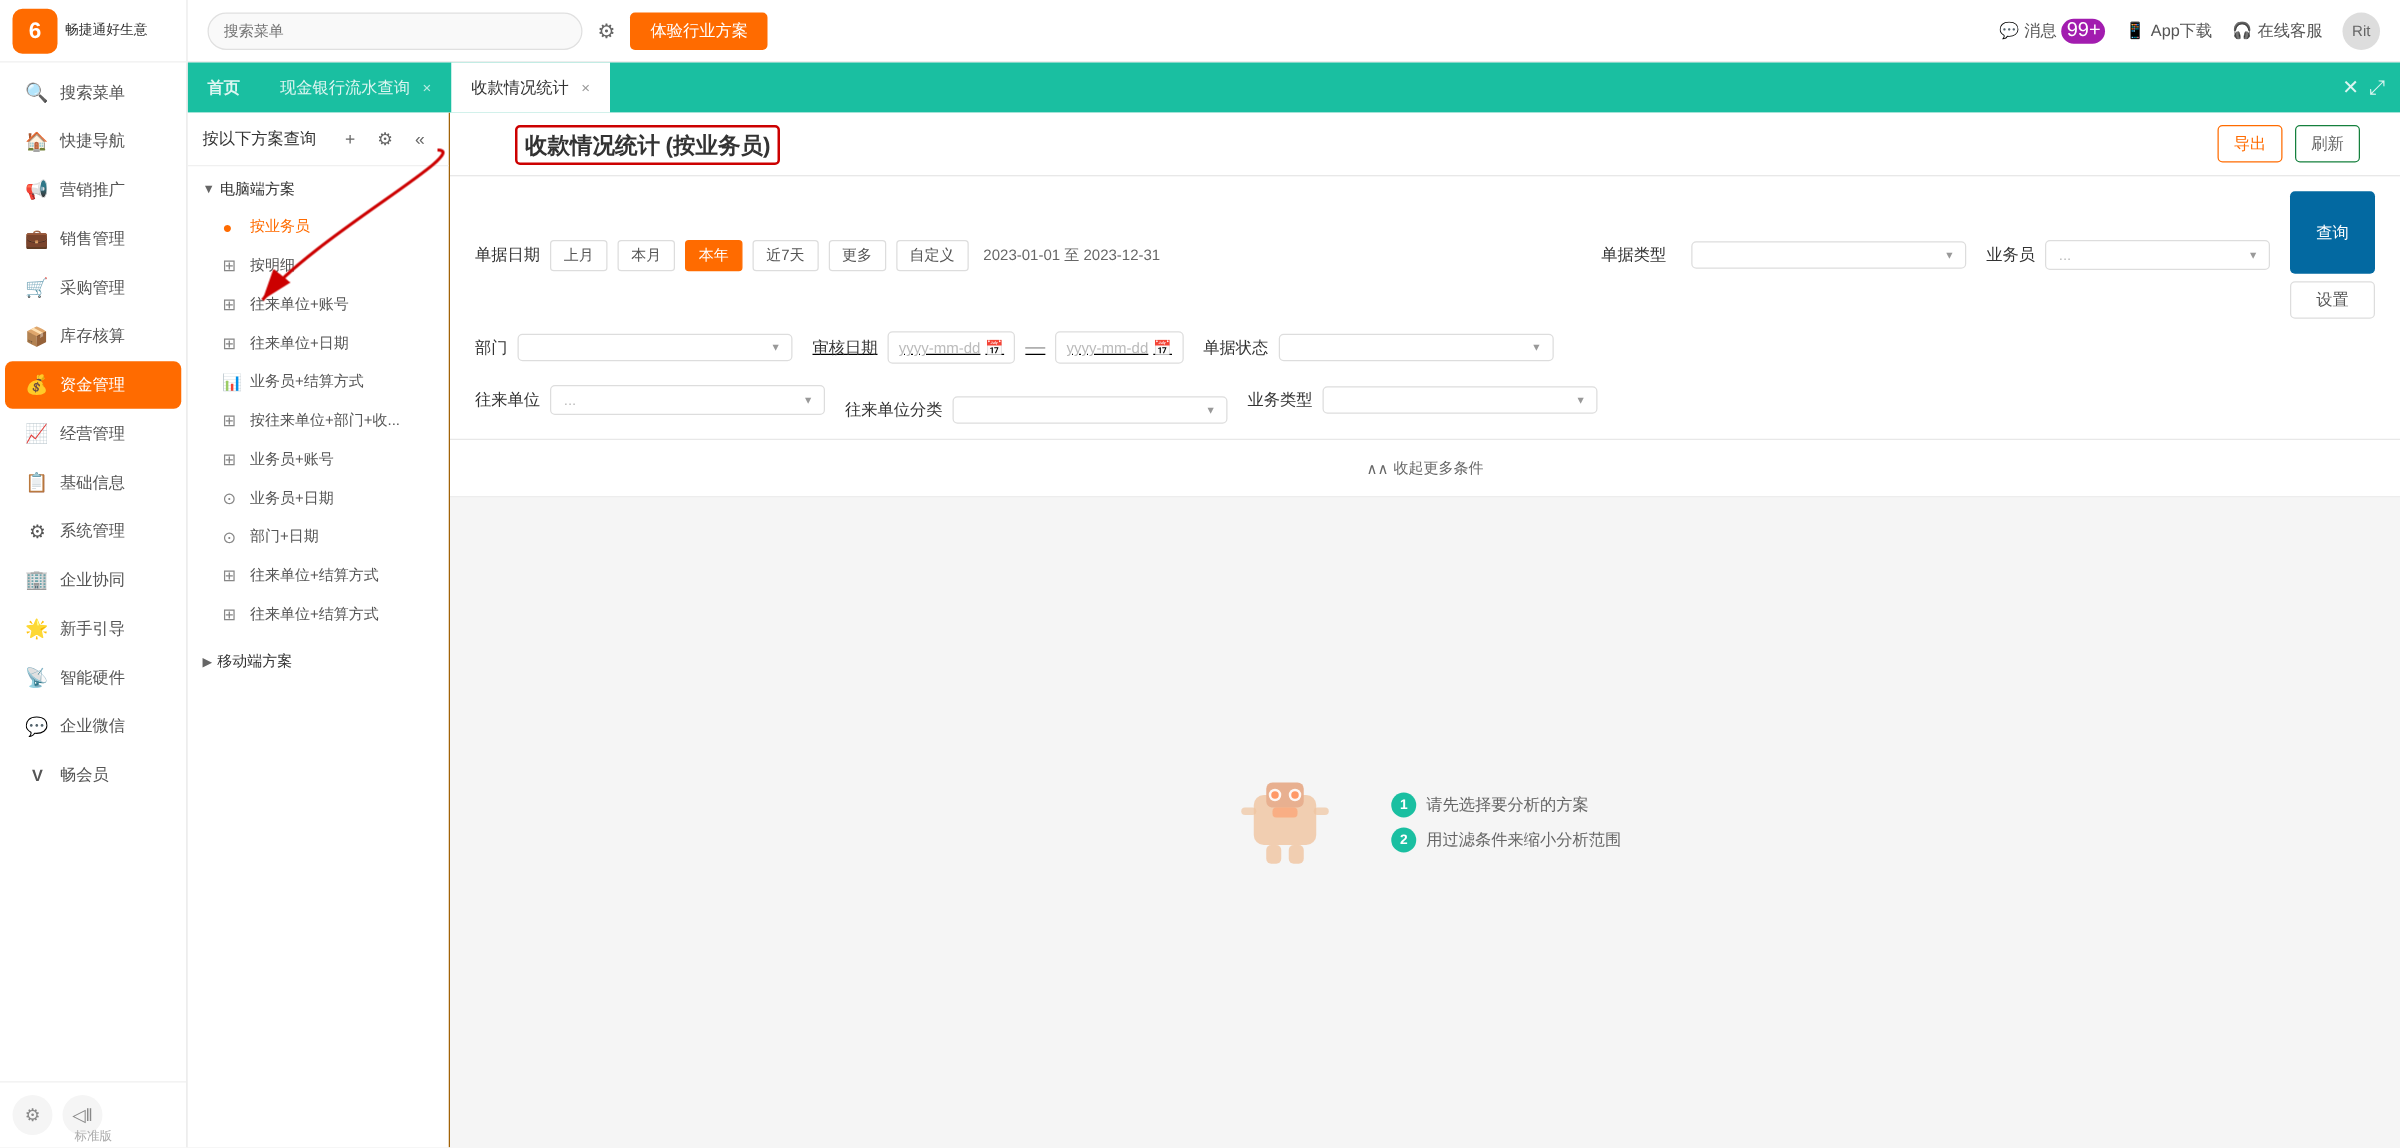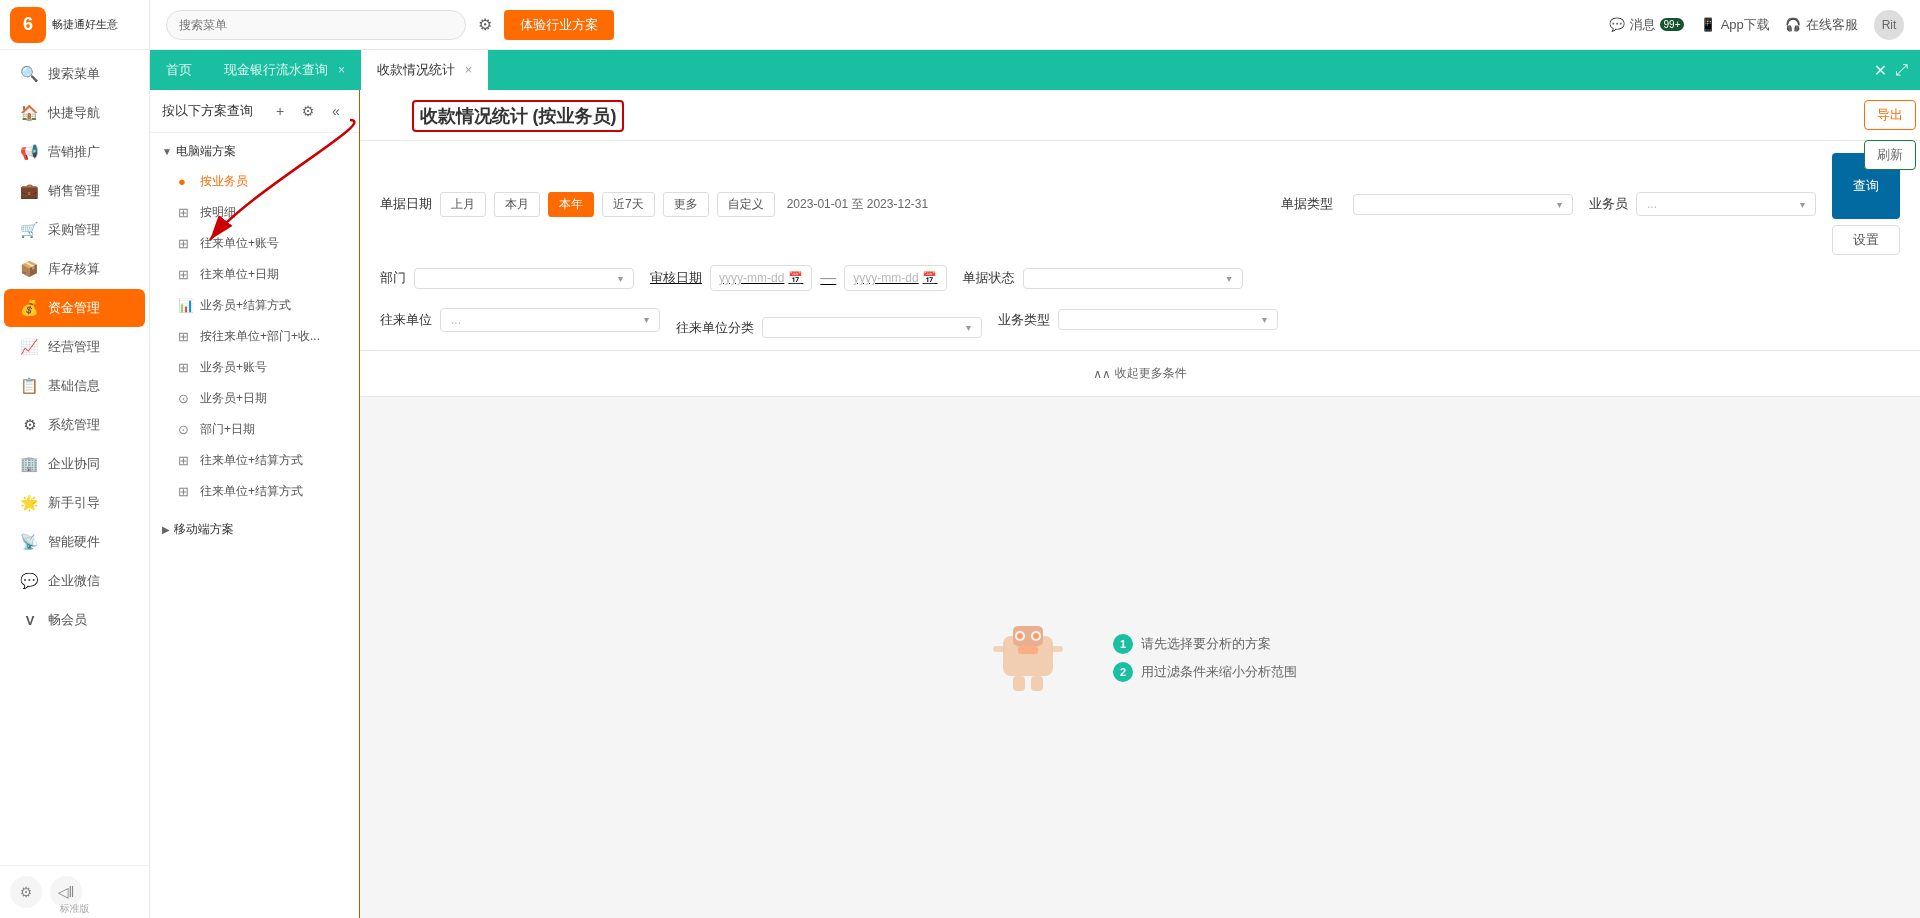--- a/index.html
+++ b/index.html
@@ -91,23 +91,23 @@
       border: 1px solid #e0e0e0;
       border-radius: 15px;
       padding: 0 12px;
       font-size: 12px;
       color: #999;
       background: #f9f9f9;
     }
     .topbar-actions { display: flex; align-items: center; gap: 16px; margin-left: auto; }
     .topbar-action-item { display: flex; align-items: center; gap: 4px; cursor: pointer; font-size: 13px; color: #555; }
     .badge {
-      background: #14532d;
+      background: #a21caf;
       color: #fff;
-      font-size: 10px;
+      font-size: 16px;
       padding: 1px 4px;
       border-radius: 10px;
       min-width: 18px;
       text-align: center;
     }
     .topbar-avatar {
       width: 30px; height: 30px;
       border-radius: 50%;
       background: #ddd;
       display: flex; align-items: center; justify-content: center;
@@ -137,21 +137,21 @@
       color: #333;
       font-weight: 500;
     }
     .tab-close {
       font-size: 12px;
       color: rgba(255,255,255,0.7);
       cursor: pointer;
       margin-left: 4px;
     }
     .tab.active .tab-close { color: #999; }
-    .tab-home { padding: 0 16px; display: flex; align-items: center; font-size: 13px; color: rgba(255,255,255,0.85); cursor: pointer; }
+    .tab-home { padding: 0 16px; display: flex; align-items: center; font-size: 13px; color: rgba(255,255,255,0.85); cursor: pointer; font-weight: bold; }
     .tabs-right-actions { margin-left: auto; display: flex; align-items: center; padding: 0 12px; gap: 8px; }
     .tabs-right-btn { color: rgba(255,255,255,0.85); font-size: 16px; cursor: pointer; }
 
     
     .content { flex: 1; display: flex; overflow: hidden; }
 
     
     .scheme-panel {
       width: 210px;
       min-width: 210px;
@@ -529,21 +529,21 @@
 
     <div class="main-content">
 
       <div style="background:#fff;padding:10px 20px 0;border-bottom:1px solid #e8e8e8;position:relative;">
         <div style="display:flex;align-items:center;margin-bottom:8px;padding-left:32px;">
           <span style="display:inline-block;border:2px solid #cc0000;border-radius:4px;padding:2px 6px;">
             <span style="font-size:18px;color:#333;font-weight:bold;">收款情况统计</span>
             <span style="font-size:18px;color:#333;font-weight:bold;">(按业务员)</span>
           </span>
         </div>
-        <div style="position:absolute;right:4px;top:10px;display:flex;gap:10px;align-items:center;flex-direction:column;">
+        <div style="position:absolute;right:32px;top:10px;display:flex;gap:10px;align-items:center;">
           <button class="btn-export">导出</button>
           <button class="btn-refresh">刷新</button>
         </div>
       </div>
 
       <div style="background:#fff;padding:12px 20px;border-bottom:1px solid #e8e8e8;">
 
         <div style="display:flex;align-items:center;gap:16px;margin-bottom:10px;">
           <div style="display:flex;align-items:center;gap:8px;">
             <span style="font-size:13px;color:#333;white-space:nowrap;">单据日期</span>

